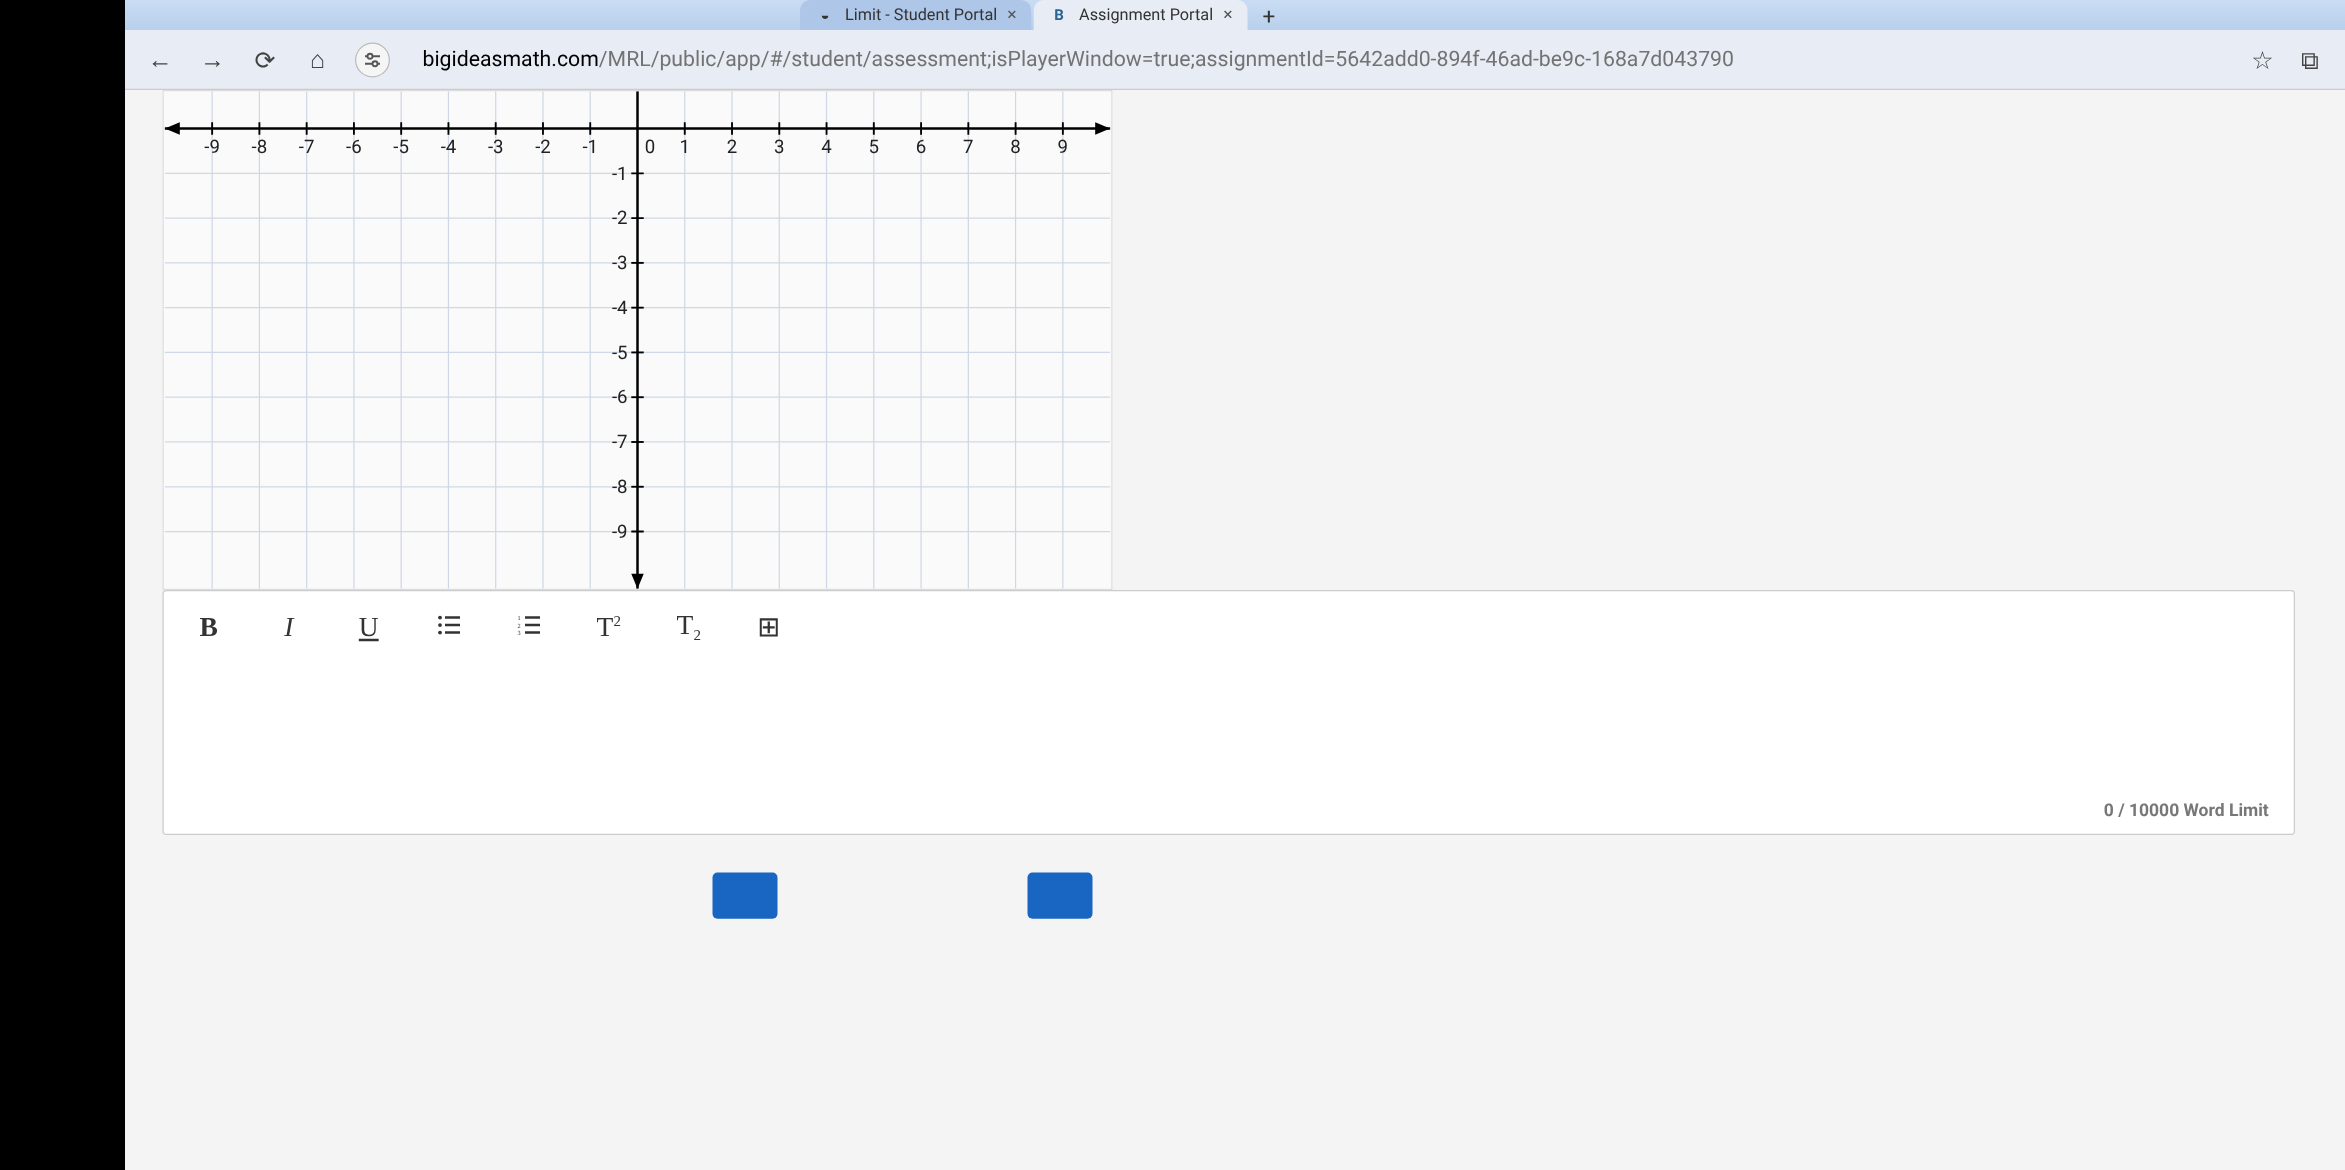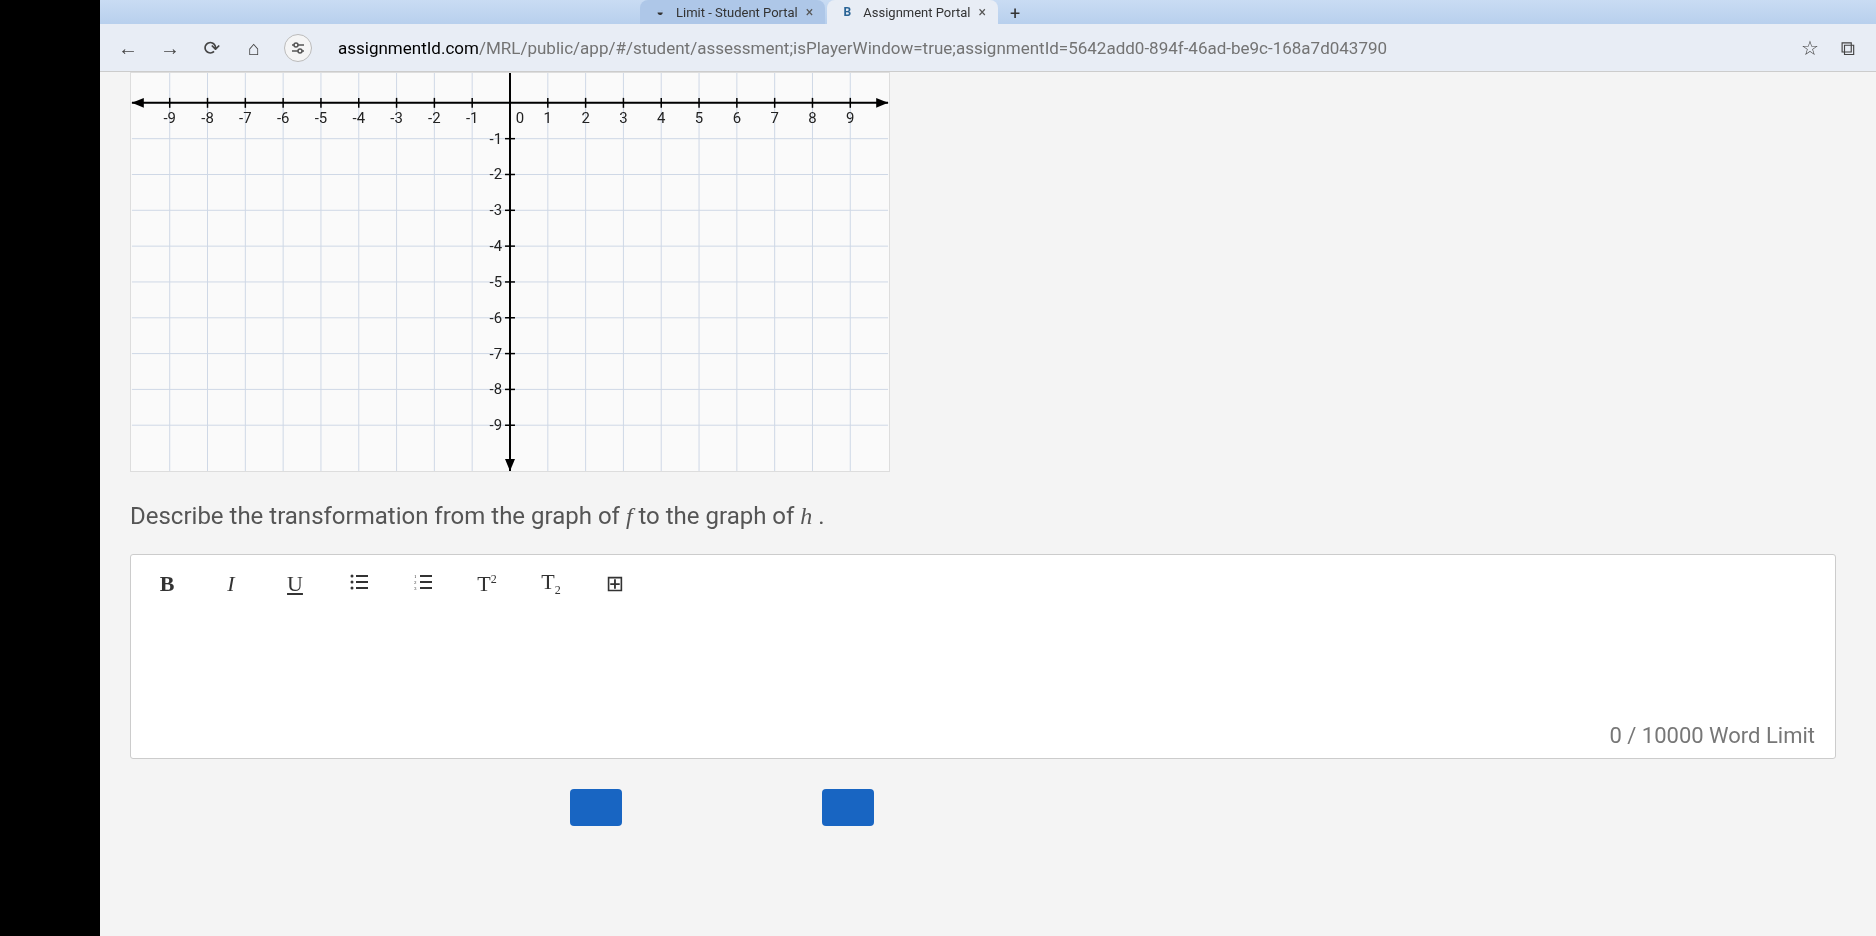--- a/index.html
+++ b/index.html
@@ -157,21 +157,22 @@
     .tb-btn .sup { font-size: 12px; vertical-align: super; }
     .tb-btn .sub { font-size: 12px; vertical-align: sub; }
     .editor-body {
       min-height: 100px;
       padding: 12px;
     }
     .word-limit {
       text-align: right;
       padding: 10px 20px;
       color: #777;
-      font-size: 22px;
+      font-size: 14px;
+      font-weight: bold;
     }
     .bottom-btn-row {
       margin-top: 30px;
       display: flex;
       gap: 200px;
       padding-left: 440px;
     }
     .blue-btn {
       background: #1865c2;
       color: #fff;
@@ -208,21 +209,21 @@
     <div class="nav-btn">⌂</div>
     <div class="site-settings">
       <svg width="16" height="16" viewBox="0 0 16 16">
         <line x1="2" y1="5" x2="14" y2="5" stroke="#555" stroke-width="1.5"></line>
         <circle cx="6" cy="5" r="2" fill="#f5f5f5" stroke="#555" stroke-width="1.5"></circle>
         <line x1="2" y1="11" x2="14" y2="11" stroke="#555" stroke-width="1.5"></line>
         <circle cx="10" cy="11" r="2" fill="#f5f5f5" stroke="#555" stroke-width="1.5"></circle>
       </svg>
     </div>
     <div class="url-bar">
-      <span class="domain">assignmentId.com</span><span class="path">/MRL/public/app/#/student/assessment;isPlayerWindow=true;assignmentId=5642add0-894f-46ad-be9c-168a7d043790</span>
+      <span class="domain">bigideasmath.com</span><span class="path">/MRL/public/app/#/student/assessment;isPlayerWindow=true;assignmentId=5642add0-894f-46ad-be9c-168a7d043790</span>
     </div>
     <div class="right-icons">
       <div class="nav-btn">☆</div>
       <div class="nav-btn">⧉</div>
     </div>
   </div>
 
   <div class="content">
 
     <div class="graph-area">
@@ -328,27 +329,20 @@
           <text x="372" y="179">-4</text>
           <text x="372" y="215">-5</text>
           <text x="372" y="251">-6</text>
           <text x="372" y="287">-7</text>
           <text x="372" y="323">-8</text>
           <text x="372" y="359">-9</text>
         </g>
       </svg>
     </div>
 
-    <div class="question-text">
-      <span>Describe the transformation from the graph of </span>
-      <span class="math-var">f</span>
-      <span> to the graph of </span>
-      <span class="math-var">h</span>
-      <span> .</span>
-    </div>
 
     <div class="editor-box">
       <div class="editor-toolbar">
         <span class="tb-btn bold">B</span>
         <span class="tb-btn italic">I</span>
         <span class="tb-btn underline">U</span>
         <span class="tb-btn">
           <svg width="20" height="18" viewBox="0 0 20 18">
             <circle cx="3" cy="3" r="1.5" fill="#333"></circle>
               <line x1="7" y1="3" x2="19" y2="3" stroke="#333" stroke-width="2"></line>

